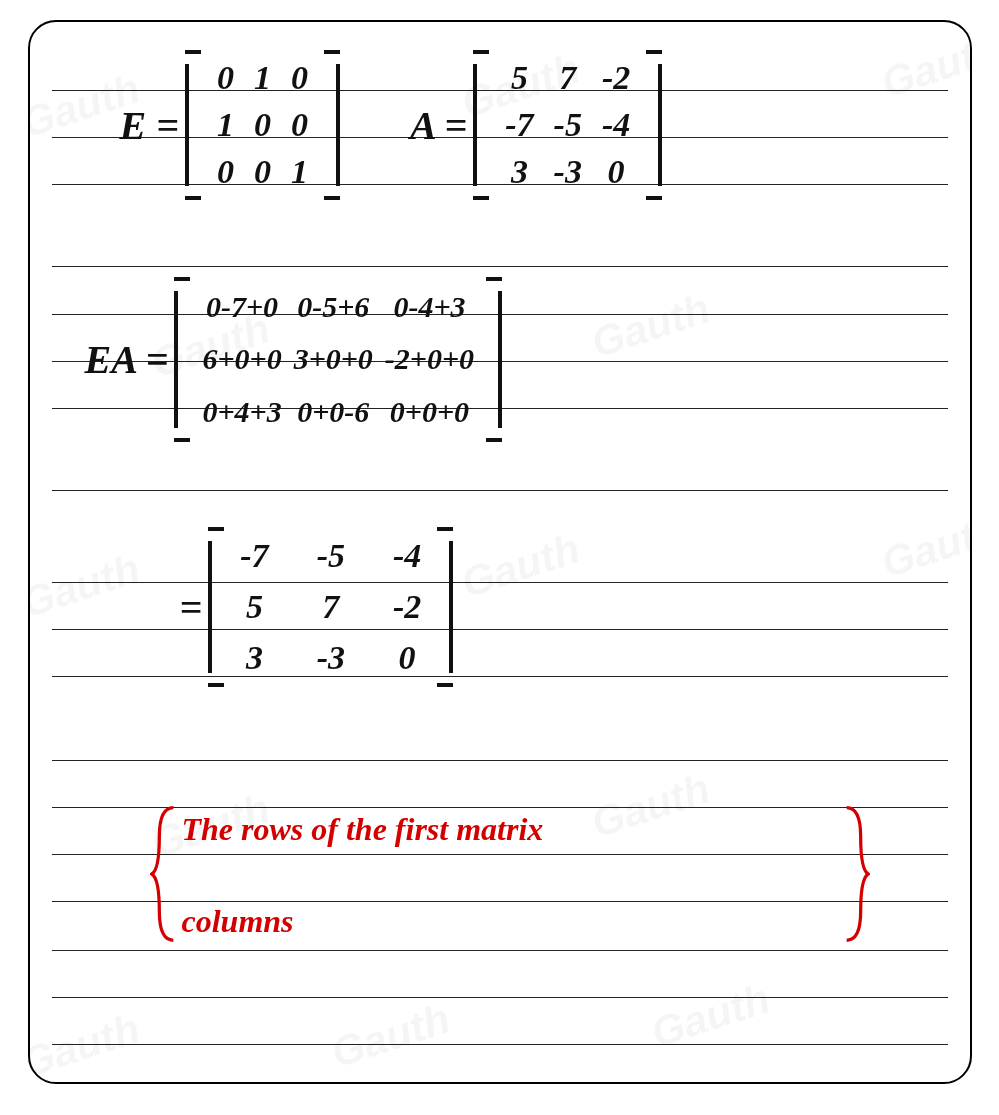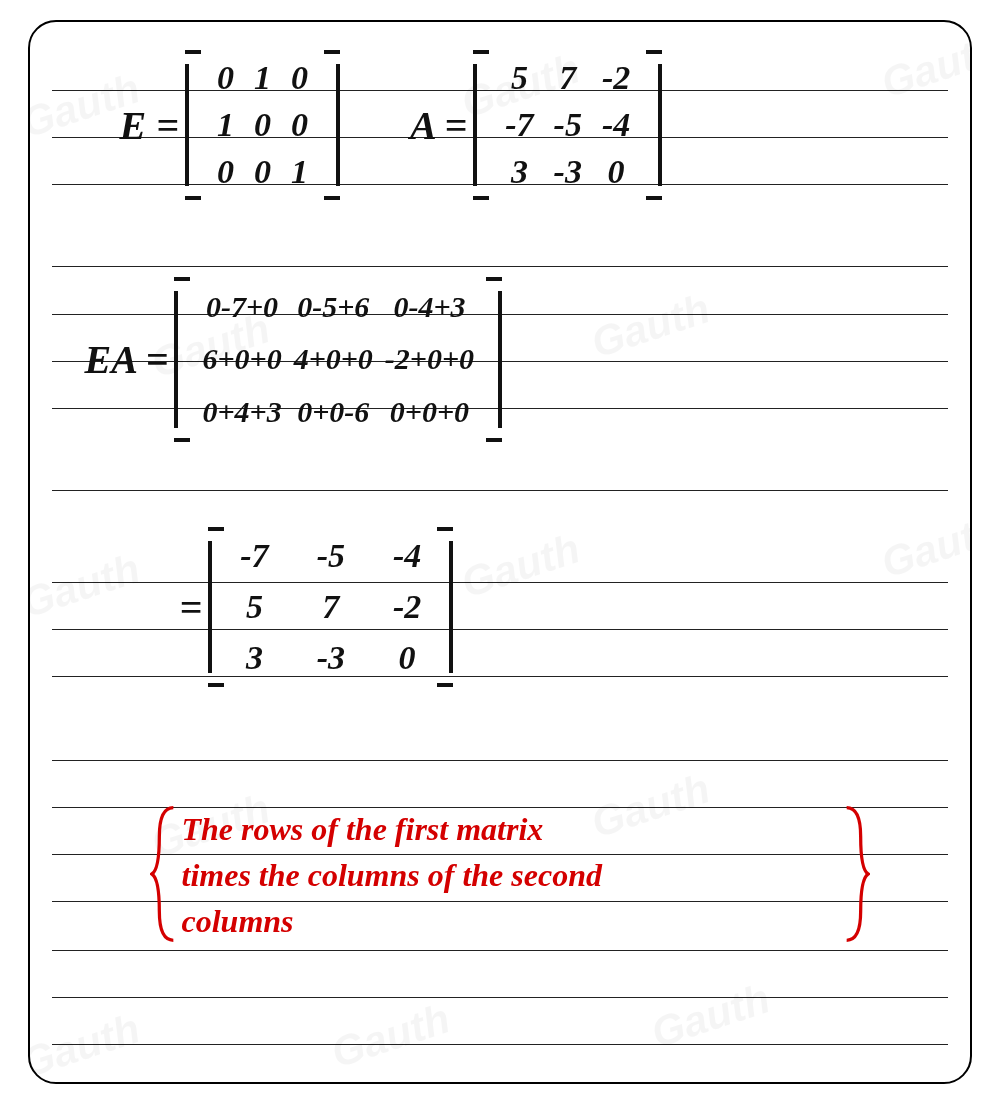--- a/index.html
+++ b/index.html
@@ -217,21 +217,21 @@
         <span class="bracket">
             <span class="top"></span>
             <span class="mid"></span>
             <span class="bot"></span>
           </span>
         <span class="mat-body" style="grid-template-columns:repeat(3,auto); grid-template-rows:repeat(3,1fr);">
           <span class="cell sm">0-7+0</span>
           <span class="cell sm">0-5+6</span>
           <span class="cell sm">0-4+3</span>
           <span class="cell sm">6+0+0</span>
-          <span class="cell sm">4+0+0</span>
+          <span class="cell sm">3+0+0</span>
           <span class="cell sm">-2+0+0</span>
           <span class="cell sm">0+4+3</span>
           <span class="cell sm">0+0-6</span>
           <span class="cell sm">0+0+0</span>
         </span>
         <span class="bracket right">
             <span class="top"></span>
             <span class="mid"></span>
             <span class="bot"></span>
           </span>
@@ -266,21 +266,21 @@
     </div>
 
     <div class="note-wrap">
       <span class="brace">
         <svg viewBox="0 0 30 150" preserveAspectRatio="none">
           <path d="M25 4 Q10 4 10 35 Q10 70 2 75 Q10 80 10 115 Q10 146 25 146" fill="none" stroke="#d40000" stroke-width="3.5"></path>
         </svg>
       </span>
       <span class="note-text">
         <span>The rows of the first matrix</span><br>
-        <span>times the columns of the second</span><br>
+        <br>
         <span>columns</span>
       </span>
       <span class="brace">
         <svg viewBox="0 0 30 150" preserveAspectRatio="none">
           <path d="M5 4 Q20 4 20 35 Q20 70 28 75 Q20 80 20 115 Q20 146 5 146" fill="none" stroke="#d40000" stroke-width="3.5"></path>
         </svg>
       </span>
     </div>
 
   </div>

